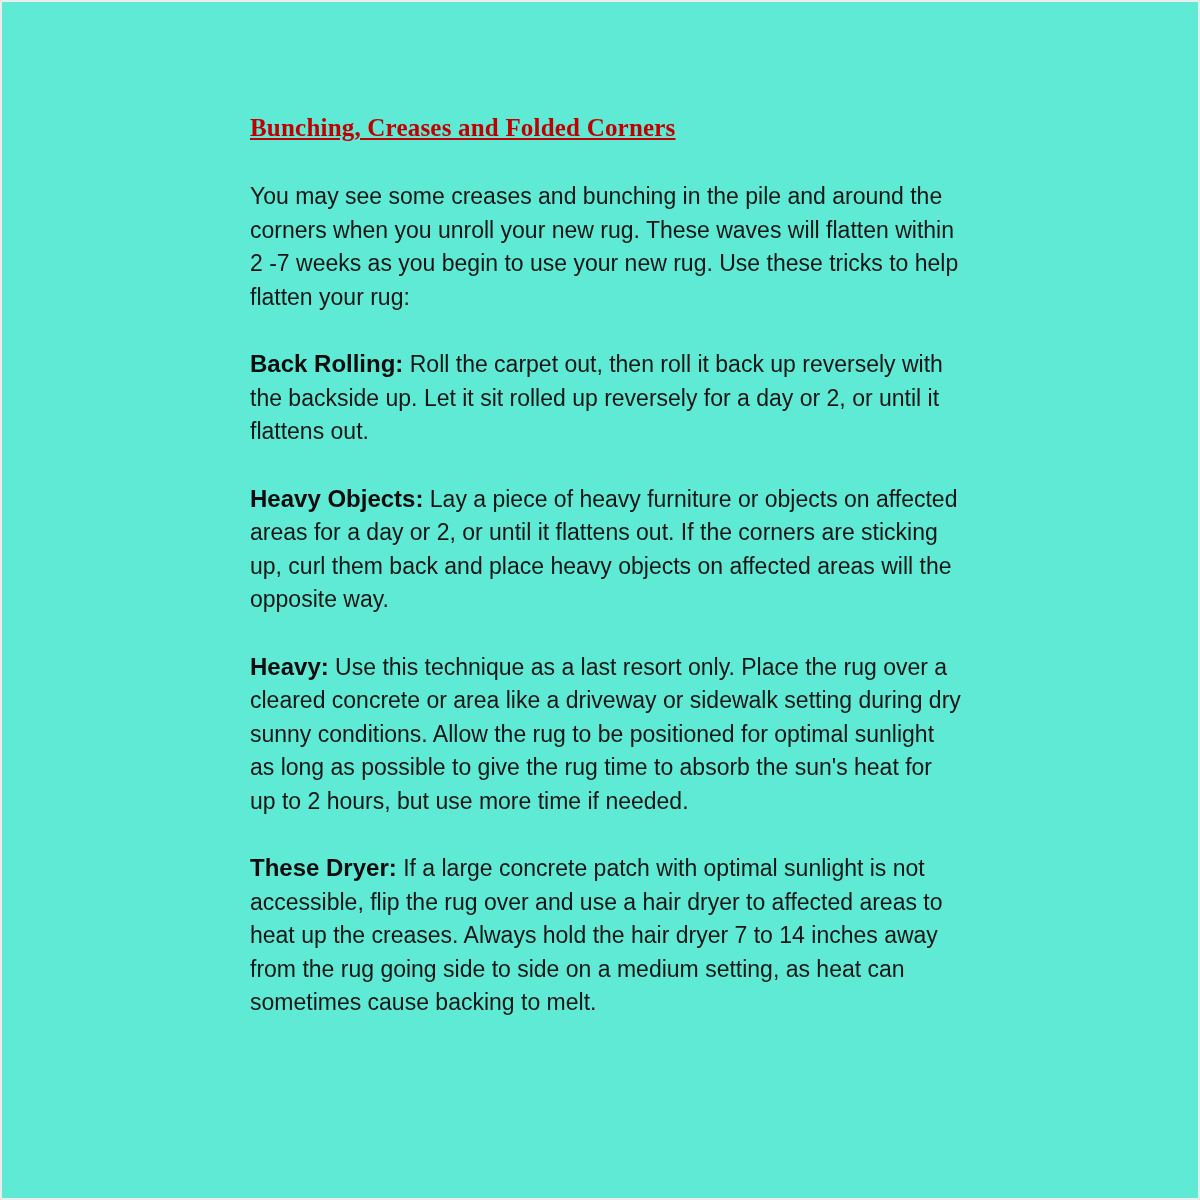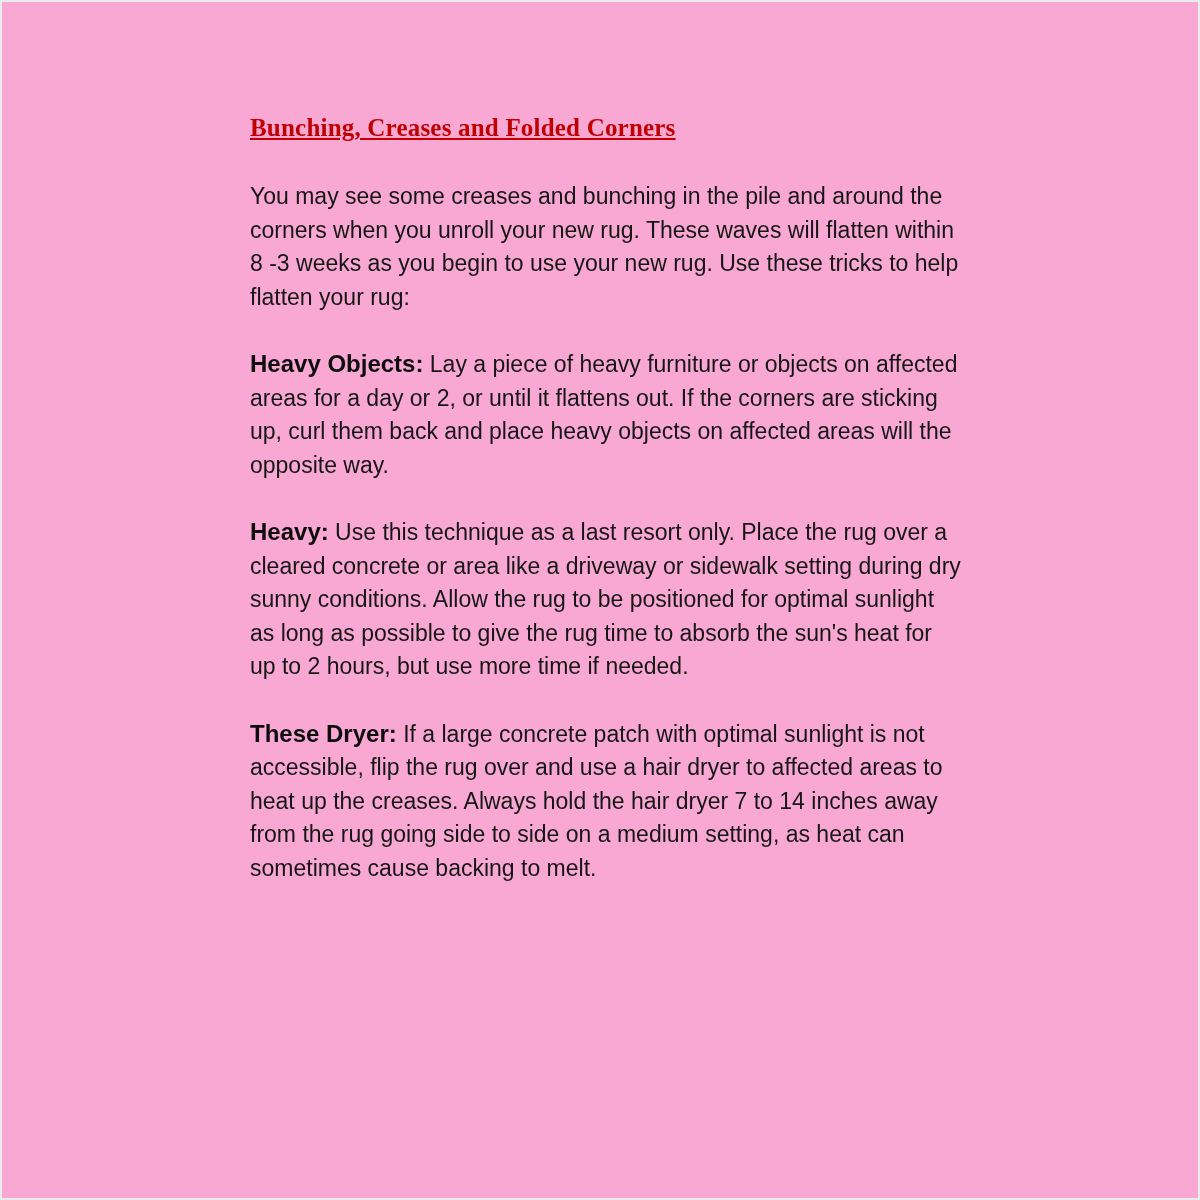--- a/index.html
+++ b/index.html
@@ -4,21 +4,21 @@
 <style>
   * { margin: 0; padding: 0; box-sizing: border-box; }
 
   html, body {
     background: #ffffff;
   }
 
   .page {
     width: 1200px;
     height: 1200px;
-    background: #f9a8d4;
+    background: #5eead4;
     border: 2px solid #ececec;
     position: relative;
     overflow: hidden;
   }
 
   .content {
     position: absolute;
     top: 112px;
     left: 248px;
     width: 712px;
@@ -49,22 +49,26 @@
   }
 </style>
 </head>
 <body>
 
 <div class="page">
   <div class="content">
 
     <h1 class="doc-heading">Bunching, Creases and Folded Corners</h1>
 
-    <p class="para">You may see some creases and bunching in the pile and around the corners when you unroll your new rug. These waves will flatten within 8 -3 weeks as you begin to use your new rug. Use these tricks to help flatten your rug:</p>
+    <p class="para">You may see some creases and bunching in the pile and around the corners when you unroll your new rug. These waves will flatten within 2 -7 weeks as you begin to use your new rug. Use these tricks to help flatten your rug:</p>
 
+    <p class="para">
+      <span class="lead">Back Rolling:</span>
+      <span>Roll the carpet out, then roll it back up reversely with the backside up. Let it sit rolled up reversely for a day or 2, or until it flattens out.</span>
+    </p>
 
     <p class="para">
       <span class="lead">Heavy Objects:</span>
       <span>Lay a piece of heavy furniture or objects on affected areas for a day or 2, or until it flattens out. If the corners are sticking up, curl them back and place heavy objects on affected areas will the opposite way.</span>
     </p>
 
     <p class="para">
       <span class="lead">Heavy:</span>
       <span>Use this technique as a last resort only. Place the rug over a cleared concrete or area like a driveway or sidewalk setting during dry sunny conditions. Allow the rug to be positioned for optimal sunlight as long as possible to give the rug time to absorb the sun's heat for up to 2 hours, but use more time if needed.</span>
     </p>

